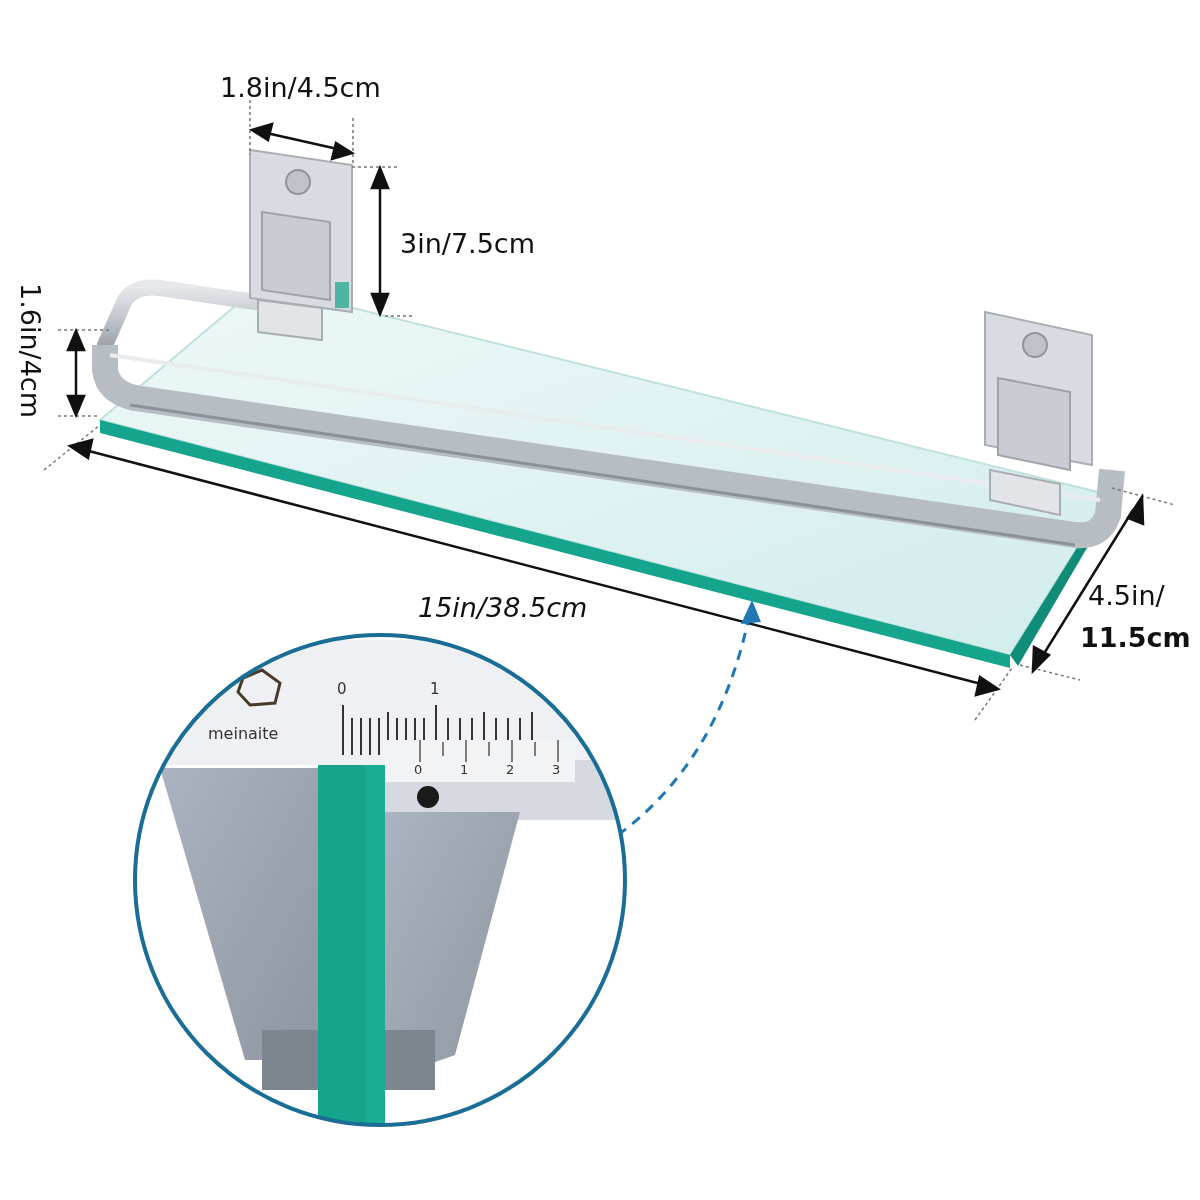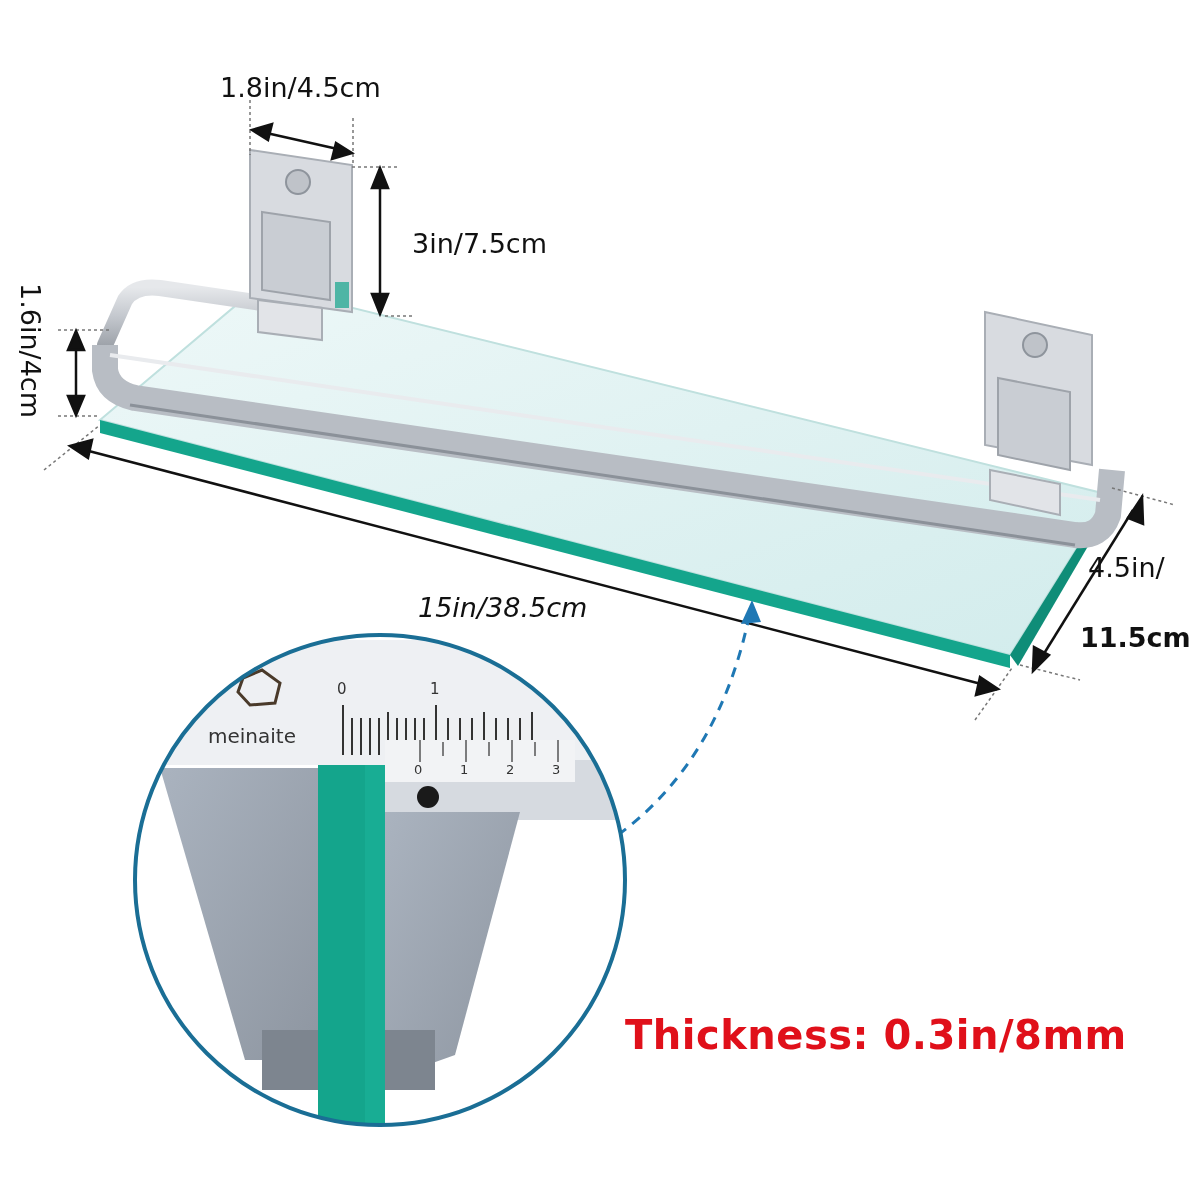--- a/index.html
+++ b/index.html
@@ -3,21 +3,21 @@
   <meta charset="utf-8">
   <style>
     html, body { margin: 0; padding: 0; background: #ffffff; }
     body { width: 1200px; height: 1200px; position: relative; overflow: hidden;
            font-family: "DejaVu Sans", "Liberation Sans", sans-serif; }
     .canvas { position: absolute; left: 0; top: 0; width: 1200px; height: 1200px; }
     .label { position: absolute; color: #111; font-size: 27px; white-space: nowrap; line-height: 1; }
     .label-rot { transform-origin: left top; }
     .thickness { position: absolute; left: 625px; top: 1012px; color: #e0101a;
                  font-size: 40px; font-weight: bold; white-space: nowrap; letter-spacing: 0.5px; }
-    .brand { position: absolute; left: 208px; top: 724px; font-size: 20px; color: #333; }
+    .brand { position: absolute; left: 208px; top: 724px; font-size: 16px; color: #333; }
     .scale-num { position: absolute; font-size: 15px; color: #333; }
   </style>
 </head>
 <body>
 
 <div class="canvas">
   <svg width="1200" height="1200" viewBox="0 0 1200 1200">
     <defs>
       <linearGradient id="metalGrad" x1="0" y1="0" x2="0" y2="1">
         <stop offset="0" stop-color="#e6e8eb"></stop>
@@ -151,29 +151,28 @@
       <rect x="318" y="765" width="67" height="400" fill="#14a58c"></rect>
       <rect x="365" y="765" width="20" height="400" fill="#1bb39a" opacity="0.6"></rect>
 
       <polygon points="243,678 262,670 280,683 275,703 250,705 238,692" fill="none" stroke="#4a3a2a" stroke-width="3"></polygon>
     </g>
     <circle cx="380" cy="880" r="245" fill="none" stroke="#1a6e95" stroke-width="4"></circle>
   </svg>
 
   
   <div class="label" style="left:220px; top:74px;">1.8in/4.5cm</div>
-  <div class="label" style="left:400px; top:230px;margin-left:12px;">3in/7.5cm</div>
+  <div class="label" style="left:400px; top:230px;">3in/7.5cm</div>
   <div class="label label-rot" style="left:44px; top:283px; transform: rotate(90deg);">1.6in/4cm</div>
   <div class="label" style="left:418px; top:594px;font-style:italic;">15in/38.5cm</div>
-  <div class="label" style="left:1088px; top:554px;">4.5in/</div>
+  <div class="label" style="left:1088px; top:582px;">4.5in/</div>
   <div class="label" style="left:1080px; top:624px;font-weight:bold;">11.5cm</div>
 
   
   <div class="brand">meinaite</div>
   <div class="scale-num" style="left:337px; top:680px;">0</div>
   <div class="scale-num" style="left:430px; top:680px;">1</div>
   <div class="scale-num" style="left:414px; top:762px; font-size:13px;">0</div>
   <div class="scale-num" style="left:460px; top:762px; font-size:13px;">1</div>
   <div class="scale-num" style="left:506px; top:762px; font-size:13px;">2</div>
   <div class="scale-num" style="left:552px; top:762px; font-size:13px;">3</div>
 
-  <div class="thickness">Thickness: 0.3in/8mm</div>
 </div>
 
 </body></html>

